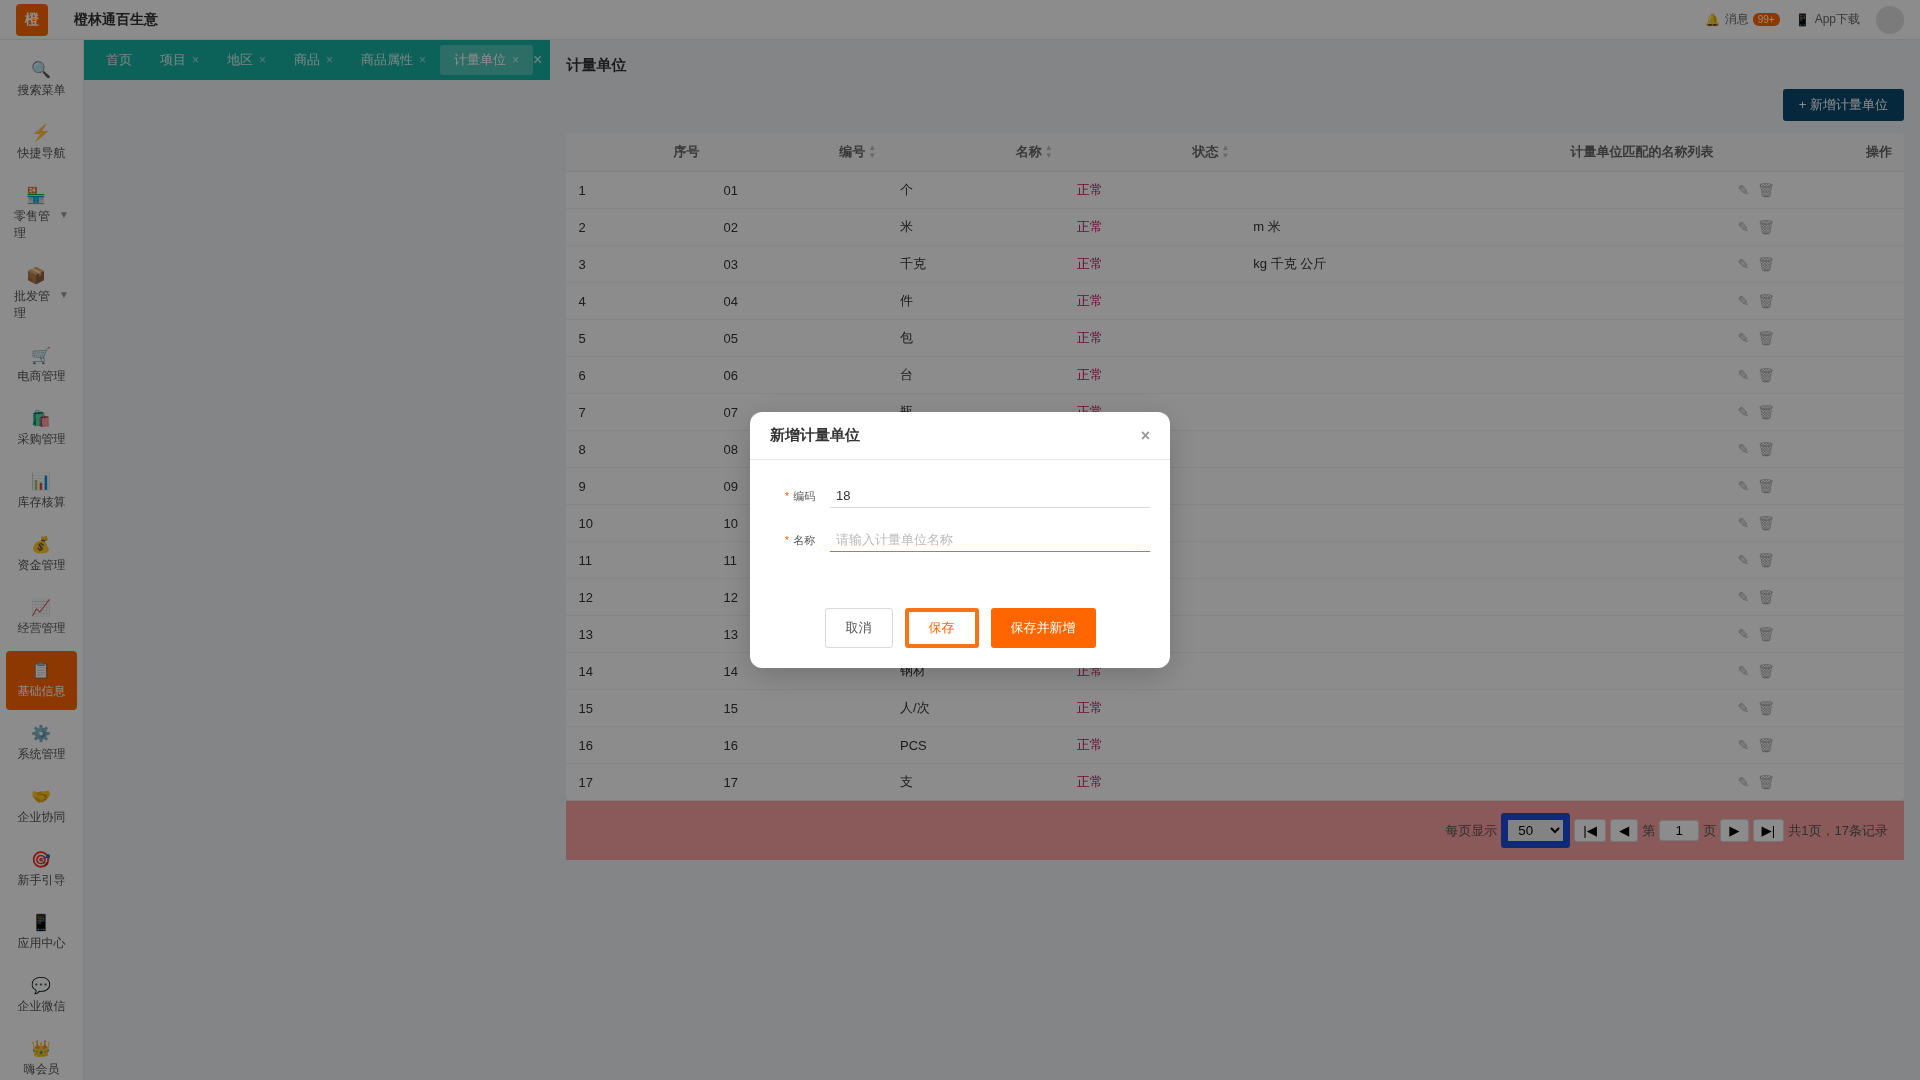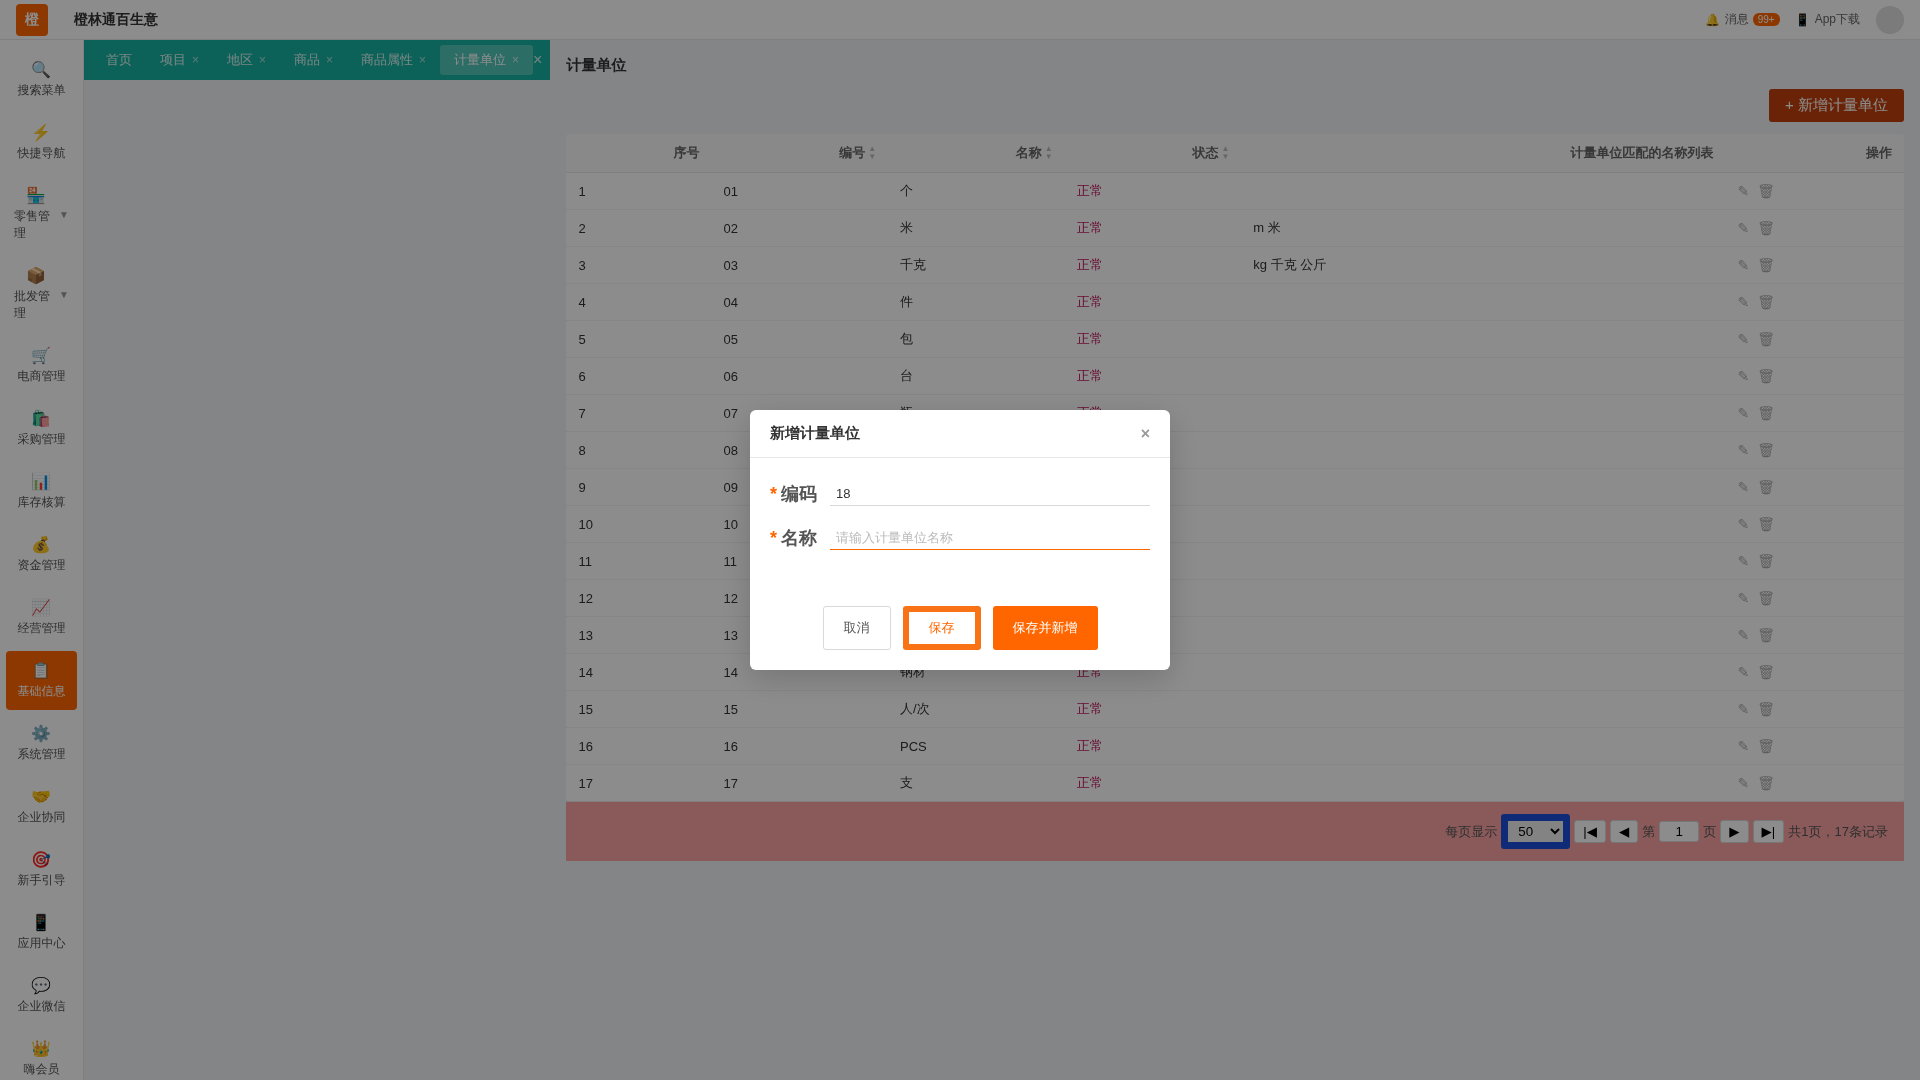--- a/index.html
+++ b/index.html
@@ -82,21 +82,21 @@
     .tab.active { background: rgba(255,255,255,0.25); color: #fff; }
     .tab .close-x { font-size: 12px; opacity: 0.7; }
     .tab-close-all { margin-left: auto; color: #fff; cursor: pointer; font-size: 16px; opacity: 0.8; }
 
     
     .content { flex: 1; padding: 16px; background: #f0f2f5; overflow: auto; position: relative; }
 
     .page-title { font-size: 15px; font-weight: bold; color: #333; margin-bottom: 14px; }
 
     .toolbar { display: flex; justify-content: flex-end; margin-bottom: 12px; }
-    .btn-add { background: #c2410c; color: #fff; border: none; padding: 7px 16px; border-radius: 3px; cursor: pointer; font-size: 15px; }
+    .btn-add { background: #0c4a6e; color: #fff; border: none; padding: 7px 16px; border-radius: 3px; cursor: pointer; font-size: 13px; }
 
     
     .table-wrap { background: #fff; border-radius: 4px; overflow: hidden; }
     table { width: 100%; border-collapse: collapse; }
     thead tr { background: #fafafa; }
     th {
       padding: 10px 12px;
       text-align: right;
       font-weight: bold;
       color: #666;
@@ -140,39 +140,39 @@
       position: fixed;
       top: 0; left: 0; right: 0; bottom: 0;
       background: rgba(0,0,0,0.45);
       z-index: 500;
       display: flex;
       align-items: center;
       justify-content: center;
     }
     .modal {
       background: #fff;
-      border-radius: 6px;
+      border-radius: 12px;
       width: 420px;
       box-shadow: 0 8px 32px rgba(0,0,0,0.18);
       overflow: hidden;
     }
     .modal-header {
       display: flex;
       align-items: center;
       justify-content: space-between;
       padding: 14px 20px;
       border-bottom: 1px solid #e8e8e8;
       font-size: 15px;
       font-weight: bold;
       color: #333;
     }
     .modal-close { cursor: pointer; color: #999; font-size: 16px; }
     .modal-body { padding: 24px 20px 20px; }
     .form-row { display: flex; align-items: center; margin-bottom: 20px; }
-    .form-label { width: 60px; text-align: left; color: #555; font-size: 18px; flex-shrink: 0; font-weight: bold; }
+    .form-label { width: 60px; text-align: center; color: #555; font-size: 11px; flex-shrink: 0; }
     .form-required { color: #f60; margin-right: 4px; }
     .form-input {
       flex: 1;
       border: none;
       border-bottom: 1px solid #d9d9d9;
       padding: 4px 6px;
       font-size: 13px;
       outline: none;
       color: #333;
     }
@@ -187,21 +187,21 @@
     .btn-cancel {
       border: 1px solid #d9d9d9;
       background: #fff;
       color: #555;
       padding: 7px 20px;
       border-radius: 3px;
       cursor: pointer;
       font-size: 13px;
     }
     .btn-save {
-      border: 6px solid #f97316;
+      border: 4px solid #f97316;
       background: #fff;
       color: #f60;
       padding: 7px 20px;
       border-radius: 3px;
       cursor: pointer;
       font-size: 13px;
     }
     .btn-save-new {
       background: #f60;
       color: #fff;

